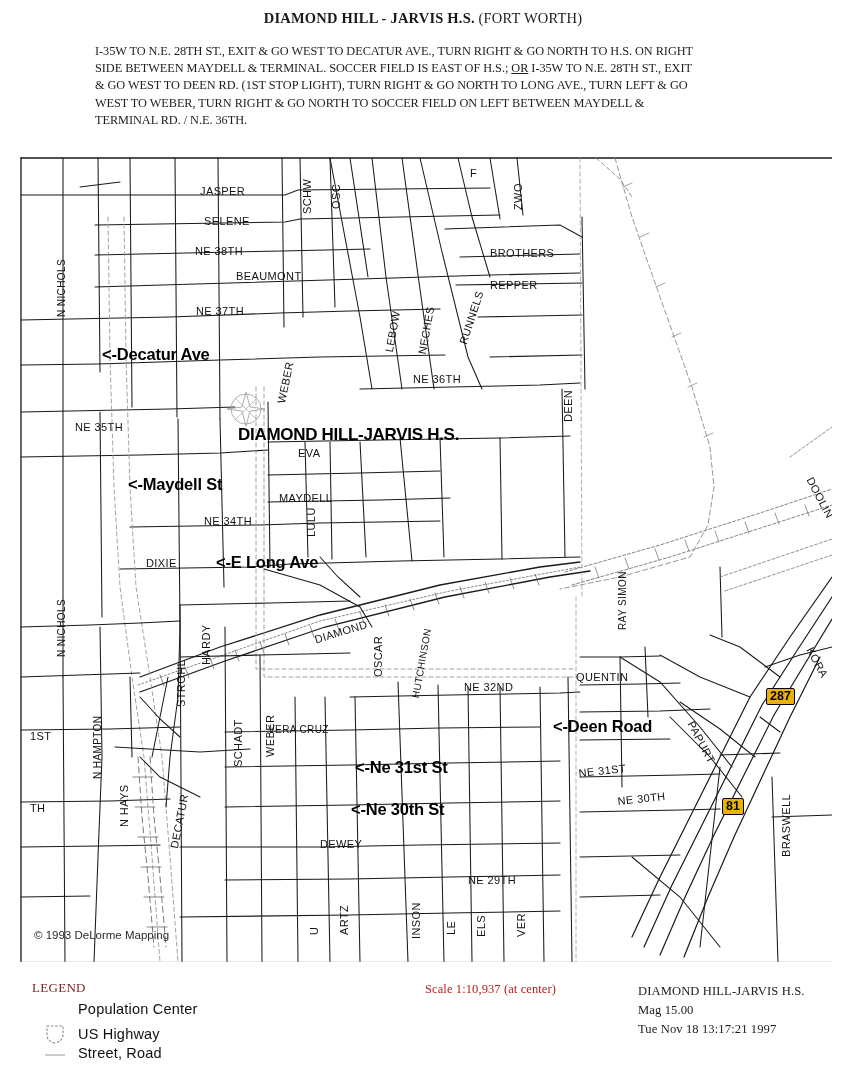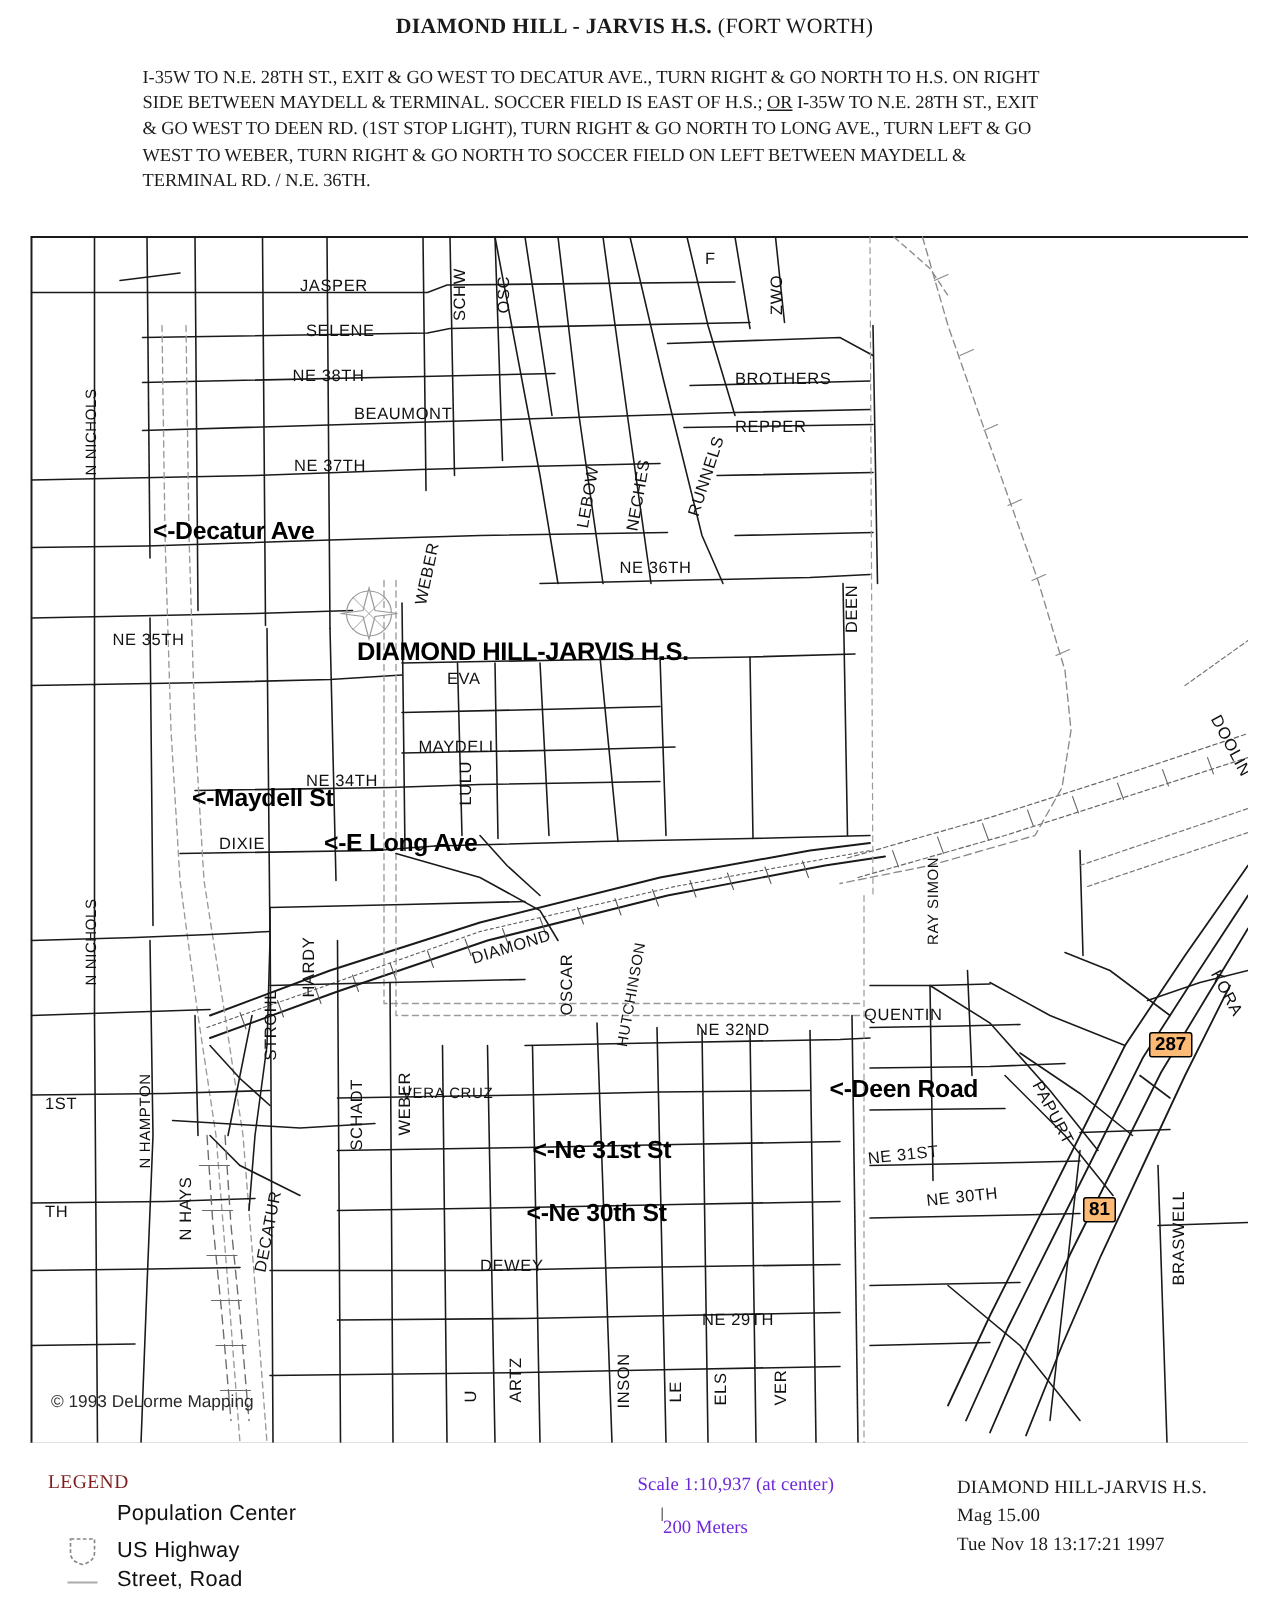--- a/index.html
+++ b/index.html
@@ -86,21 +86,21 @@
     letter-spacing: -0.3px;
     color: #000;
     white-space: nowrap;
   }
   .shield {
     position: absolute;
     font-family: "Liberation Sans", sans-serif;
     font-weight: bold;
     font-size: 12.5px;
     color: #000;
-    background: #fdba74;
+    background: #eab308;
     border: 1.6px solid #000;
     border-radius: 2px;
     padding: 0px 3px 1px 3px;
     line-height: 14px;
     white-space: nowrap;
   }
   #copyright {
     position: absolute;
     left: 14px;
     top: 772px;
@@ -146,21 +146,21 @@
     top: 3px;
     width: 26px;
     height: 20px;
   }
 
   #scale-block {
     position: absolute;
     left: 425px;
     top: 982px;
     font-family: "Liberation Serif", serif;
-    color: #6d28d9;
+    color: #b91c1c;
   }
   #scale-text {
     font-size: 12.5px;
     letter-spacing: .1px;
   }
   .scale-row {
     position: relative;
     height: 30px;
   }
   .scale-row .sv {
@@ -484,21 +484,21 @@
       <div class="lbl" style="left: 288px; top: 778px; transform: rotate(-90deg); transform-origin: 0px 0px;">U</div>
       <div class="lbl" style="left: 318px; top: 778px; transform: rotate(-90deg); transform-origin: 0px 0px;">ARTZ</div>
       <div class="lbl" style="left: 390px; top: 782px; transform: rotate(-90deg); transform-origin: 0px 0px;">INSON</div>
       <div class="lbl" style="left: 425px; top: 778px; transform: rotate(-90deg); transform-origin: 0px 0px;">LE</div>
       <div class="lbl" style="left: 455px; top: 780px; transform: rotate(-90deg); transform-origin: 0px 0px;">ELS</div>
       <div class="lbl" style="left: 495px; top: 780px; transform: rotate(-90deg); transform-origin: 0px 0px;">VER</div>
     </div>
 
   <div id="annotation-layer">
       <div class="anno" style="left: 82px; top: 188px;">&lt;-Decatur Ave</div>
-      <div class="anno" style="left: 108px; top: 318px; margin-top: 48px;">&lt;-Maydell St</div>
+      <div class="anno" style="left: 108px; top: 318px;">&lt;-Maydell St</div>
       <div class="anno" style="left: 196px; top: 396px;">&lt;-E Long Ave</div>
       <div class="anno" style="left: 335px; top: 601px;">&lt;-Ne 31st St</div>
       <div class="anno" style="left: 331px; top: 643px;">&lt;-Ne 30th St</div>
       <div class="anno" style="left: 533px; top: 560px;">&lt;-Deen Road</div>
     </div>
 
   <div id="shield-layer">
       <div class="shield" style="left: 746px; top: 531px;">287</div>
       <div class="shield" style="left: 702px; top: 613px; margin-top: 28px;">81</div>
     </div>
@@ -532,25 +532,19 @@
       </svg>
     </span>
     <span class="ltext">Street, Road</span>
   </div>
 </div>
 
 <div id="scale-block">
   <div id="scale-text">Scale 1:10,937 (at center)</div>
 
 
-  <div class="scale-row">
-    <span class="scale-bar" style="width:72px; border-right:none;">
-      <span class="top-rule" style="width:0px;"></span>
-    </span>
-    <span class="sv" style="top:14px;">200 Meters</span>
-  </div>
 </div>
 
 <div id="info-block">
   <div>DIAMOND HILL-JARVIS H.S.</div>
   <div>Mag 15.00</div>
   <div>Tue Nov 18 13:17:21 1997</div>
 </div>
 
 </body></html>

